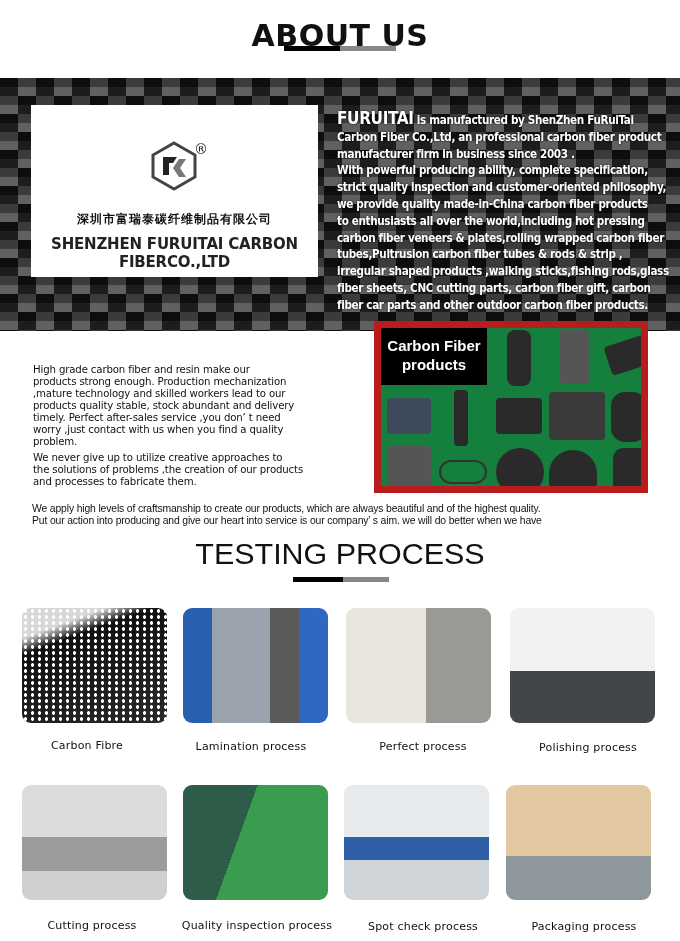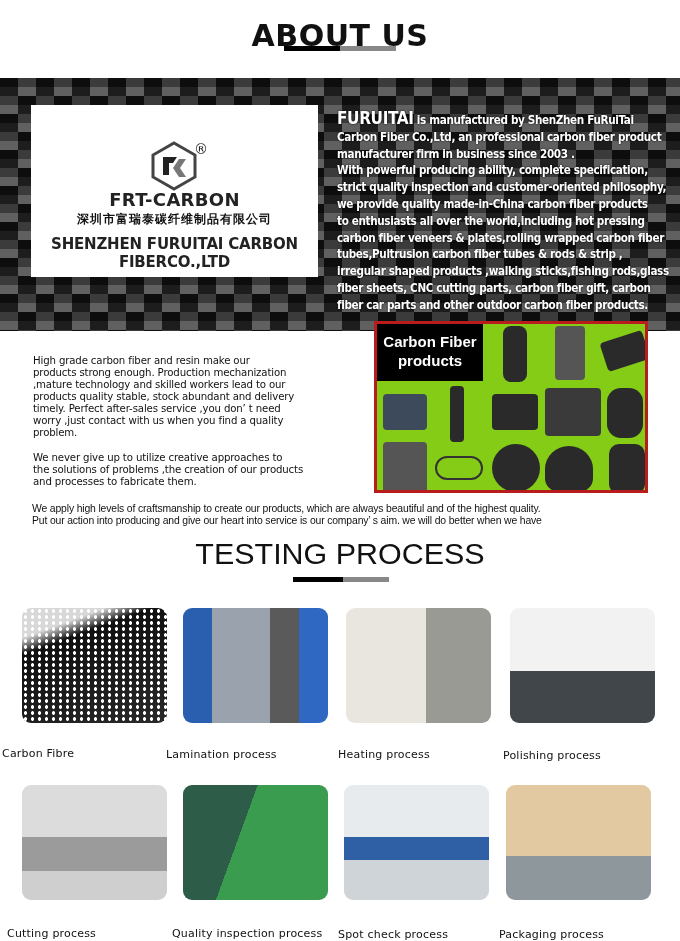--- a/index.html
+++ b/index.html
@@ -36,31 +36,31 @@
   .logo-hex { position: absolute; top: 36px; left: 118px; width: 50px; height: 50px; }
   .logo-reg { position: absolute; top: 36px; left: 163px; font-size: 14px; color: #222; }
   .logo-name { position: absolute; top: 84px; left: 0; width: 100%; text-align: center; font-size: 18px; font-weight: bold; color: #222; letter-spacing: 0.3px; }
   .logo-cn { position: absolute; top: 106px; left: 0; width: 100%; text-align: center; font-size: 12px; font-weight: bold; color: #111; letter-spacing: 1px; }
   .logo-en { position: absolute; top: 130px; left: 0; width: 100%; text-align: center; font-size: 15px; font-weight: bold; color: #222; letter-spacing: -0.2px; }
 
   .intro { position: absolute; top: 110px; left: 337px; width: 343px; z-index: 2; color: #fff; font-size: 11.6px; line-height: 16.8px; font-weight: bold; font-family: "DejaVu Sans Condensed", "DejaVu Sans", sans-serif; text-shadow: 0 0 2px #000; }
   .intro .brand { font-size: 17px; font-weight: bold; }
   .intro p { white-space: pre-line; letter-spacing: -0.35px; }
 
-  .products { position: absolute; top: 321px; left: 374px; width: 274px; height: 172px; background: #84cc16; border: 3px solid #b91c1c; z-index: 3; overflow: hidden; }
+  .products { position: absolute; top: 321px; left: 374px; width: 274px; height: 172px; background: #15803d; border: 7px solid #b91c1c; z-index: 3; overflow: hidden; }
   .products-label { position: absolute; top: 0; left: 0; width: 106px; height: 57px; background: #000; color: #fff; font-family: "Liberation Sans", sans-serif; font-weight: bold; font-size: 15px; line-height: 19px; text-align: center; padding-top: 8px; }
   .prod { position: absolute; background: #2a2a2a; border-radius: 4px; }
 
   .body-text { position: absolute; left: 33px; width: 310px; font-size: 10.2px; line-height: 12px; color: #111; font-family: "DejaVu Sans", sans-serif; white-space: pre-line; letter-spacing: -0.15px; }
-  .bt1 { top: 355px; }
+  .bt1 { top: 364px; }
   .bt2 { top: 452px; }
   .bt3 { top: 503px; left: 32px; width: 660px; font-size: 10.4px; white-space: nowrap; line-height: 12px; font-family: "Liberation Sans", sans-serif; }
 
   .tile { position: absolute; width: 145px; height: 115px; border-radius: 9px; overflow: hidden; }
-  .caption { position: absolute; width: 170px; font-size: 11px; color: #111; font-family: "DejaVu Sans", sans-serif; letter-spacing: 0.2px; margin-top: 8px; }
+  .caption { position: absolute; width: 170px; text-align: center; font-size: 11px; color: #111; font-family: "DejaVu Sans", sans-serif; letter-spacing: 0.2px; }
 
   .t-carbon { background: radial-gradient(circle, #fff 0 1.5px, transparent 2px) 0 0/7px 6px, linear-gradient(160deg, #d8d8d8 0 18%, #111 28%, #2a2a2a 100%); }
   .t-lamination { background: linear-gradient(90deg, #2a5fb0 0 20%, #9aa3ad 20% 60%, #5a5a5a 60% 80%, #2e68c2 80% 100%); }
   .t-heating { background: linear-gradient(90deg, #e9e6df 0 55%, #9a9a94 55% 100%); }
   .t-polishing { background: linear-gradient(180deg, #f2f2f2 0 55%, #40464a 55% 100%); }
   .t-cutting { background: linear-gradient(180deg, #dcdcdc 0 45%, #9b9b9b 45% 75%, #cfcfcf 75% 100%); }
   .t-quality { background: linear-gradient(110deg, #2d5c48 0 40%, #3a9c4f 40% 100%); }
   .t-spot { background: linear-gradient(180deg, #e7ebee 0 45%, #2f5fa4 45% 65%, #cfd4d8 65% 100%); }
   .t-packaging { background: linear-gradient(180deg, #e3c9a1 0 62%, #8e979b 62% 100%); }
 </style>
@@ -75,21 +75,20 @@
 
 <div class="carbon-banner"></div>
 
 <div class="logo-box">
   <svg class="logo-hex" viewBox="0 0 50 50">
     <polygon points="25,2 46,14 46,36 25,48 4,36 4,14" fill="#fff" stroke="#444" stroke-width="3"></polygon>
     <path d="M14,16 L28,16 L24,22 L20,22 L20,34 L14,34 Z" fill="#222"></path>
     <path d="M30,18 L37,18 L31,27 L37,36 L30,36 L24,27 Z" fill="#777"></path>
   </svg>
   <span class="logo-reg">®</span>
-  <div class="logo-name">FRT-CARBON</div>
   <div class="logo-cn">深圳市富瑞泰碳纤维制品有限公司</div>
   <div class="logo-en">SHENZHEN FURUITAI CARBON FIBERCO.,LTD</div>
 </div>
 
 <div class="intro">
   <p><span class="brand">FURUITAI</span><span> is manufactured by ShenZhen FuRuiTai
 Carbon Fiber Co.,Ltd, an professional carbon fiber product
 manufacturer  firm in business since 2003 .
 With powerful producing ability, complete specification,
 strict quality inspection and customer-oriented philosophy,
@@ -141,21 +140,21 @@
     <div class="light"></div>
   </div>
 
 <div class="tile t-carbon" style="left:22px;top:608px;"></div>
 <div class="caption" style="left:2px;top:739px;">Carbon Fibre</div>
 
 <div class="tile t-lamination" style="left:183px;top:608px;"></div>
 <div class="caption" style="left:166px;top:740px;">Lamination process</div>
 
 <div class="tile t-heating" style="left:346px;top:608px;"></div>
-<div class="caption" style="left:338px;top:740px;">Heating process</div>
+<div class="caption" style="left:338px;top:740px;">Perfect process</div>
 
 <div class="tile t-polishing" style="left:510px;top:608px;"></div>
 <div class="caption" style="left:503px;top:741px;">Polishing process</div>
 
 <div class="tile t-cutting" style="left:22px;top:785px;"></div>
 <div class="caption" style="left:7px;top:919px;">Cutting process</div>
 
 <div class="tile t-quality" style="left:183px;top:785px;"></div>
 <div class="caption" style="left:172px;top:919px;">Quality inspection process</div>
 

